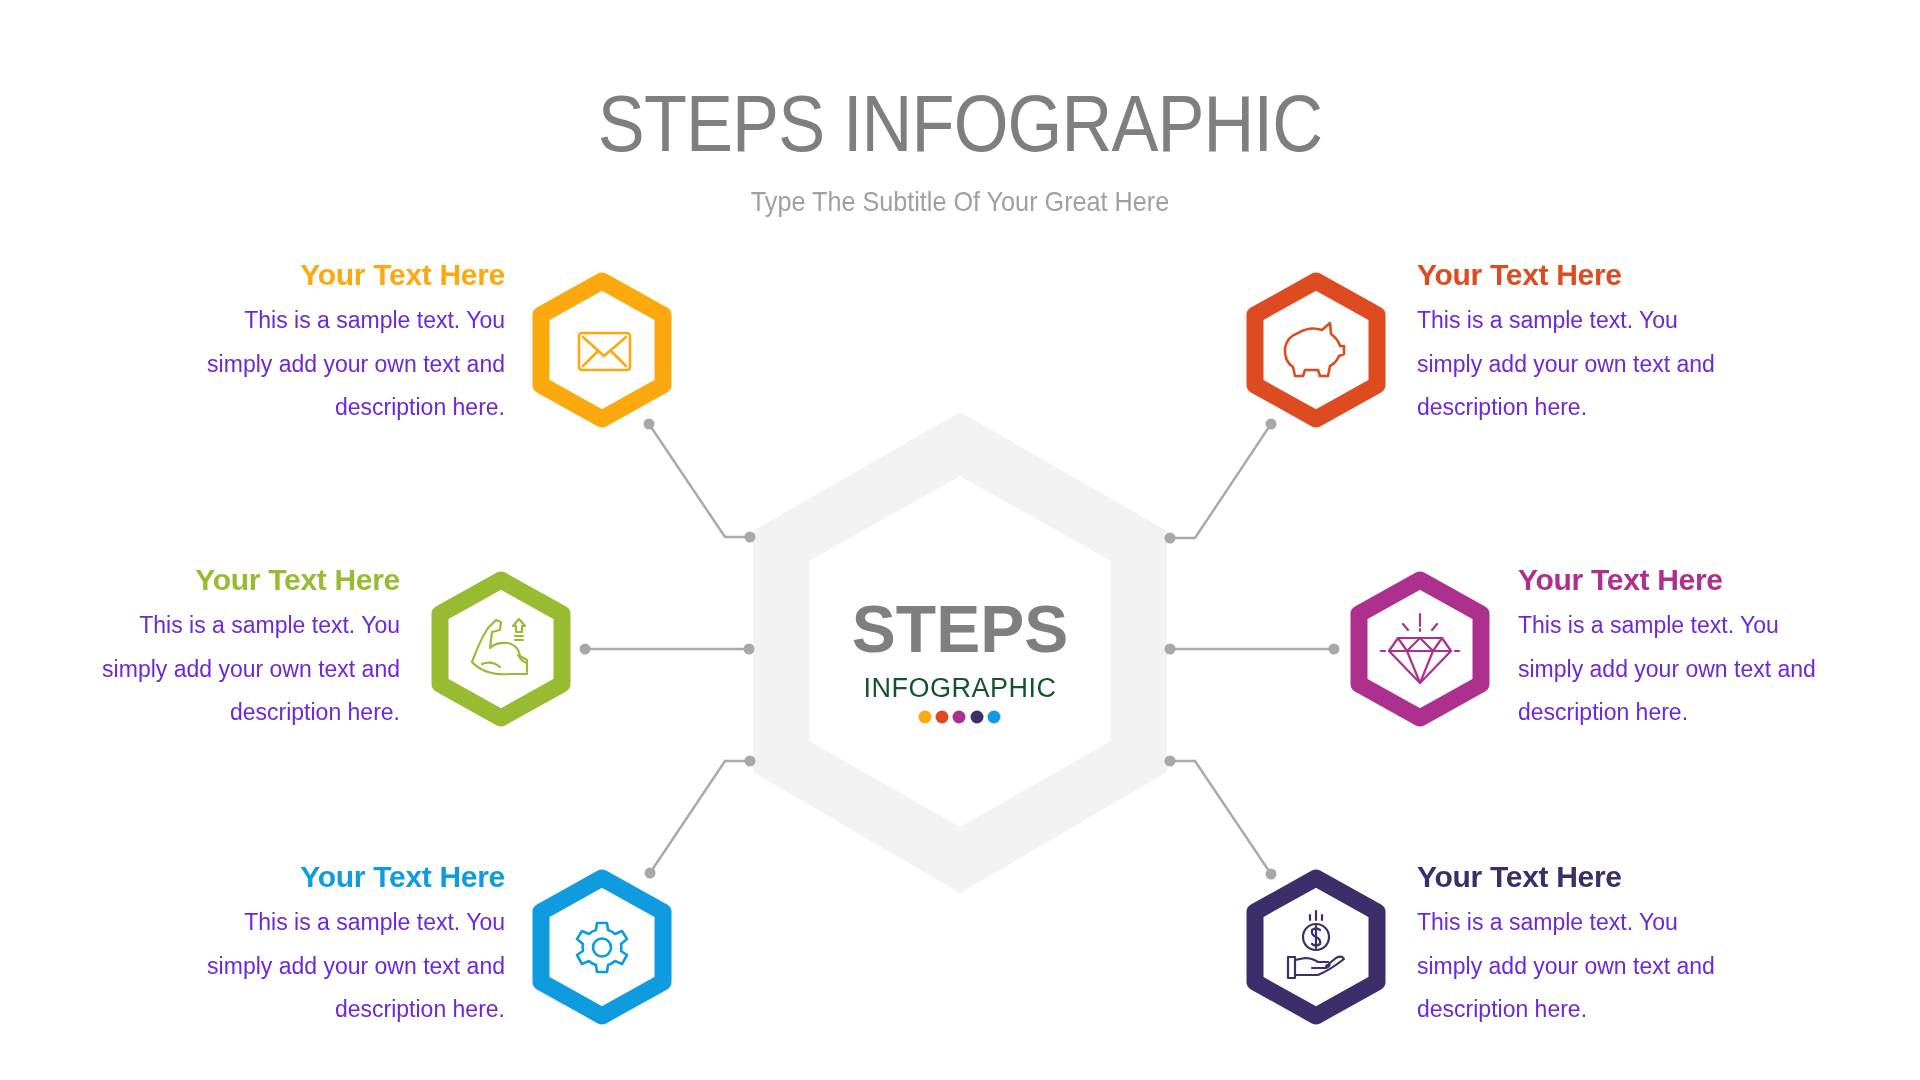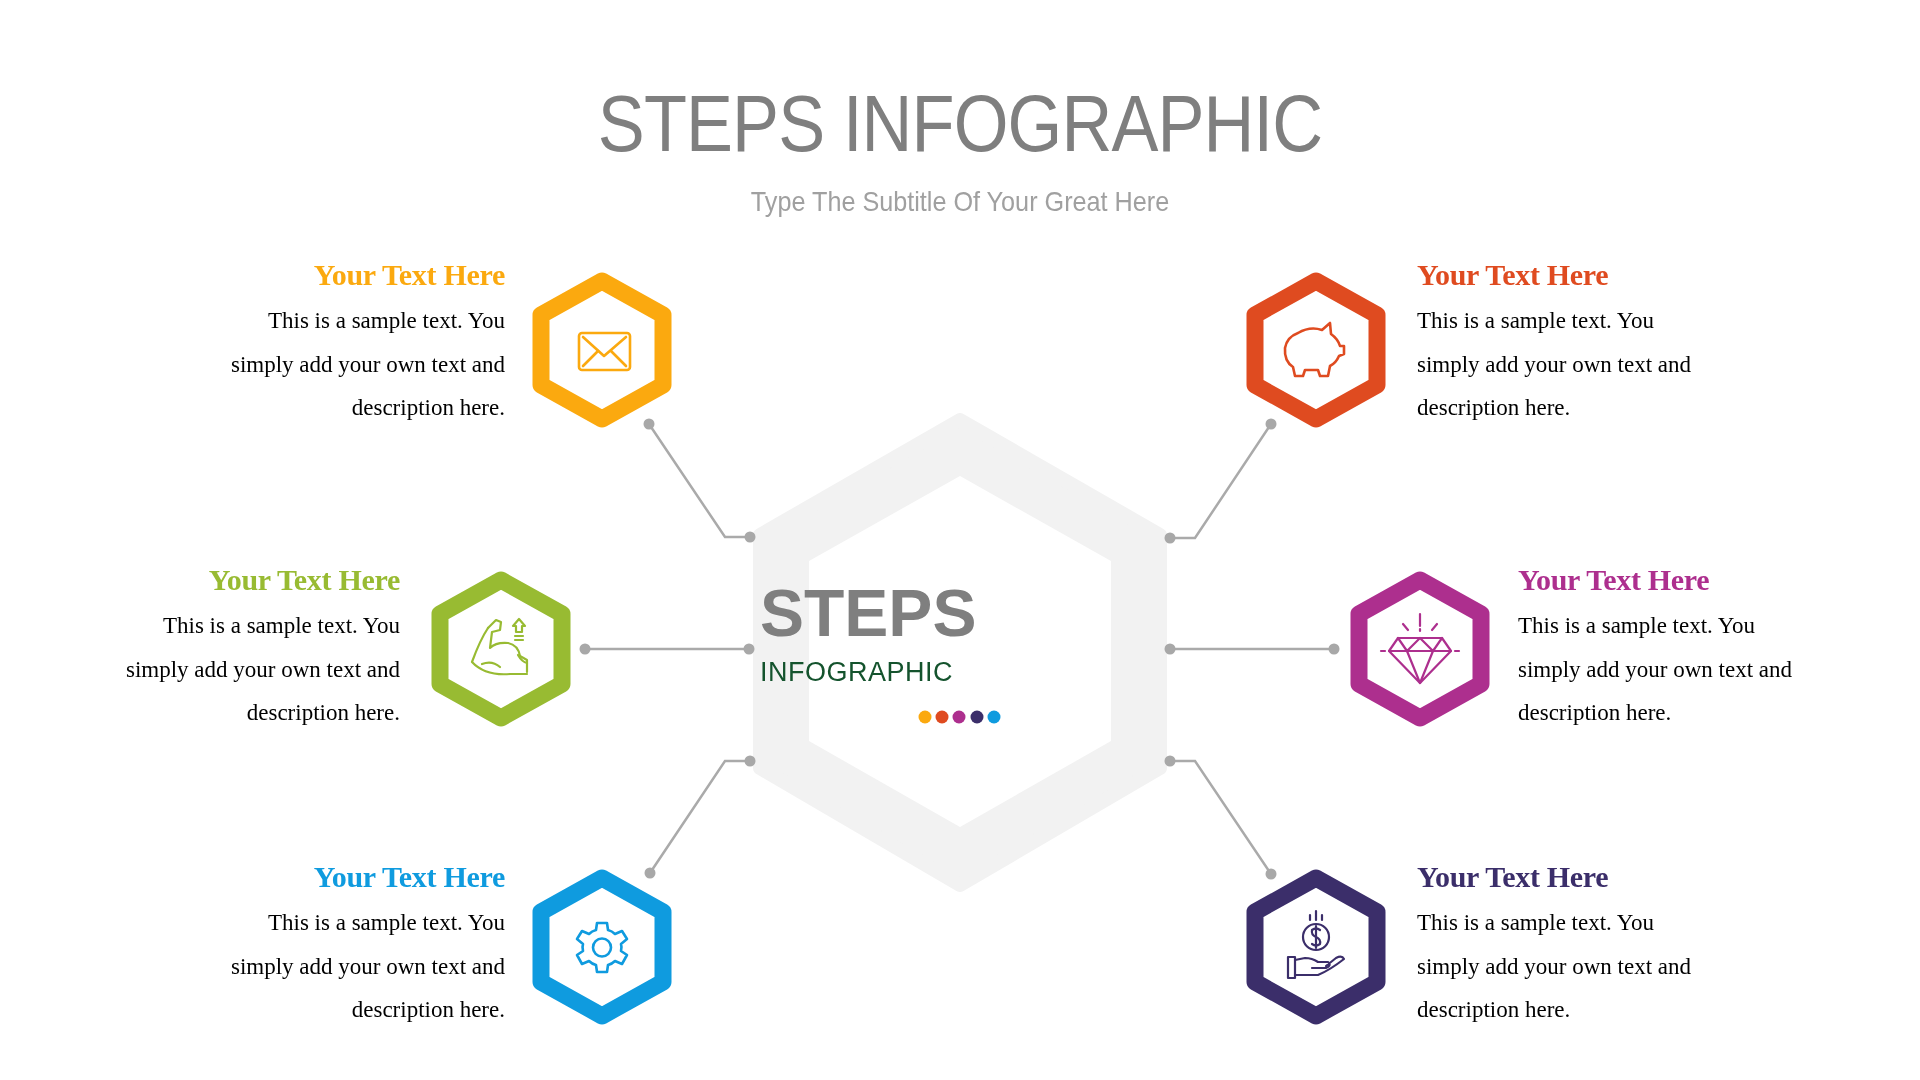--- a/index.html
+++ b/index.html
@@ -4,28 +4,28 @@
 <style>
   html, body { margin: 0; padding: 0; background: #ffffff; }
   body { width: 1920px; height: 1080px; position: relative; overflow: hidden;
          font-family: "Liberation Sans", "DejaVu Sans", sans-serif; }
   .title { position: absolute; left: 0; width: 1920px; top: 78px; text-align: center;
            font-size: 80px; font-weight: 400; color: #7f7f7f; letter-spacing: -1px;
            transform: scaleX(0.88); transform-origin: center; }
   .subtitle { position: absolute; left: 0; width: 1920px; top: 186px; text-align: center;
               font-size: 28px; color: #a0a0a0; transform: scaleX(0.9); transform-origin: center; }
   svg.diagram { position: absolute; left: 0; top: 0; }
-  .center-text { position: absolute; left: 760px; width: 400px; text-align: left; }
+  .center-text { position: absolute; left: 760px; width: 400px; text-align: center; margin-top: 16px; }
   .center-title { top: 575px; font-size: 66px; font-weight: 700; color: #7f7f7f; }
   .center-sub { top: 657px; font-size: 27px; color: #14532d; letter-spacing: 0.5px; }
-  .block { position: absolute; width: 420px; font-family: Liberation Serif, serif; }
+  .block { position: absolute; width: 420px; }
   .block.left { text-align: right; }
   .block.right { text-align: left; }
   .block h3 { margin: 0; font-size: 30px; font-weight: 700; line-height: 40px; letter-spacing: -0.3px; }
-  .block p { margin: 4px 0 0 0; font-size: 23px; line-height: 43.5px; color: #000000; }
+  .block p { margin: 4px 0 0 0; font-size: 23px; line-height: 43.5px; color: #6d28d9; }
 </style>
 </head>
 <body>
 
 <div class="title">STEPS INFOGRAPHIC</div>
 <div class="subtitle">Type The Subtitle Of Your Great Here</div>
 
 <svg class="diagram" width="1920" height="1080" viewBox="0 0 1920 1080">
 
   <g>

